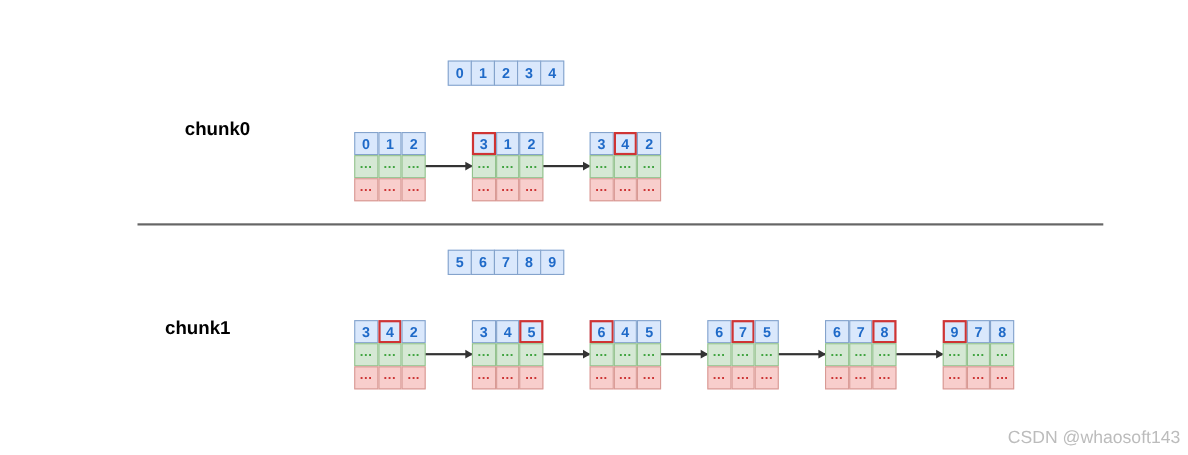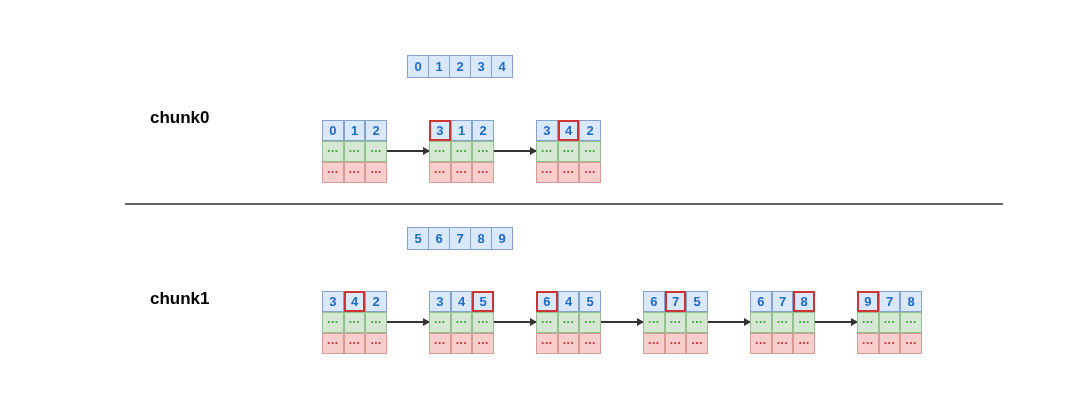--- a/index.html
+++ b/index.html
@@ -48,21 +48,21 @@
 <div class="canvas">
 
   <div class="inputrow" style="left:407px;top:55px">
     <div class="icell">0</div>
     <div class="icell">1</div>
     <div class="icell">2</div>
     <div class="icell">3</div>
     <div class="icell">4</div>
   </div>
 
-  <div class="chunk-label" style="left:150px;top:108px">chunk0</div>
+  <div class="chunk-label" style="left:168px;top:108px">chunk0</div>
 
   <div class="tbl" style="left:322px;top:120px">
     <div class="cell num">0</div>
     <div class="cell num">1</div>
     <div class="cell num">2</div>
     <div class="cell grn">
         <span class="dots">...</span>
       </div>
     <div class="cell grn">
         <span class="dots">...</span>
@@ -278,14 +278,15 @@
         <span class="dots">...</span>
       </div>
     <div class="cell redc">
         <span class="dots">...</span>
       </div>
     <div class="cell redc">
         <span class="dots">...</span>
       </div>
   </div>
 
+  <div class="watermark">CSDN @whaosoft143</div>
 
 </div>
 
 </body></html>

